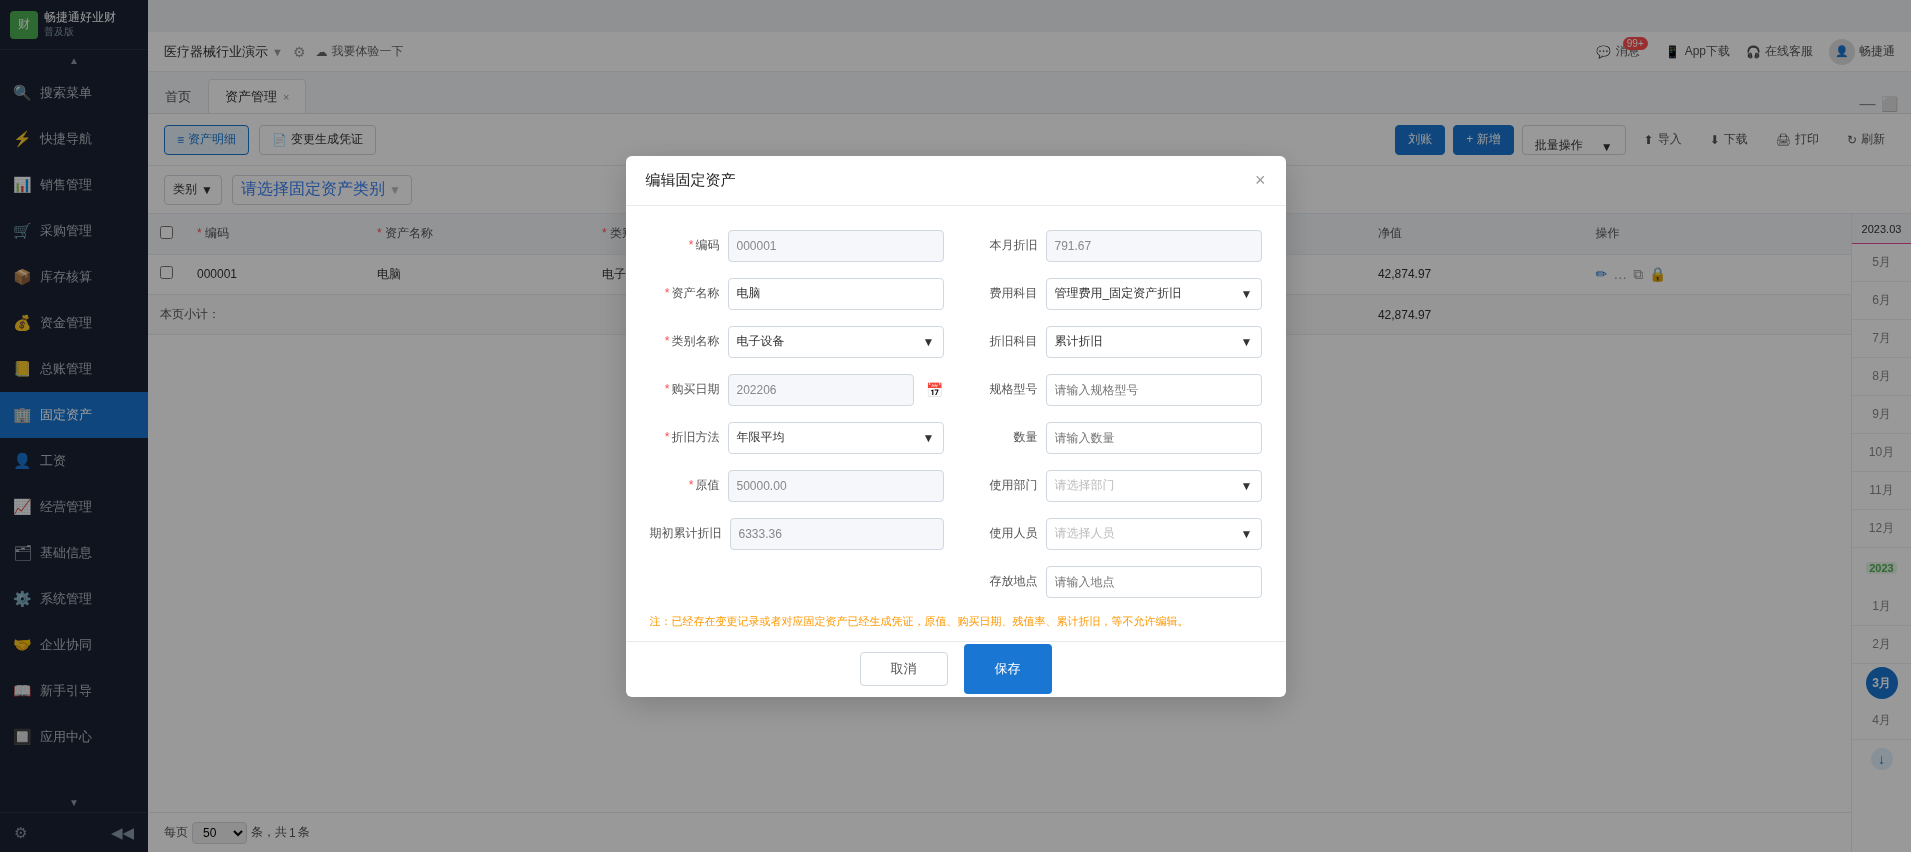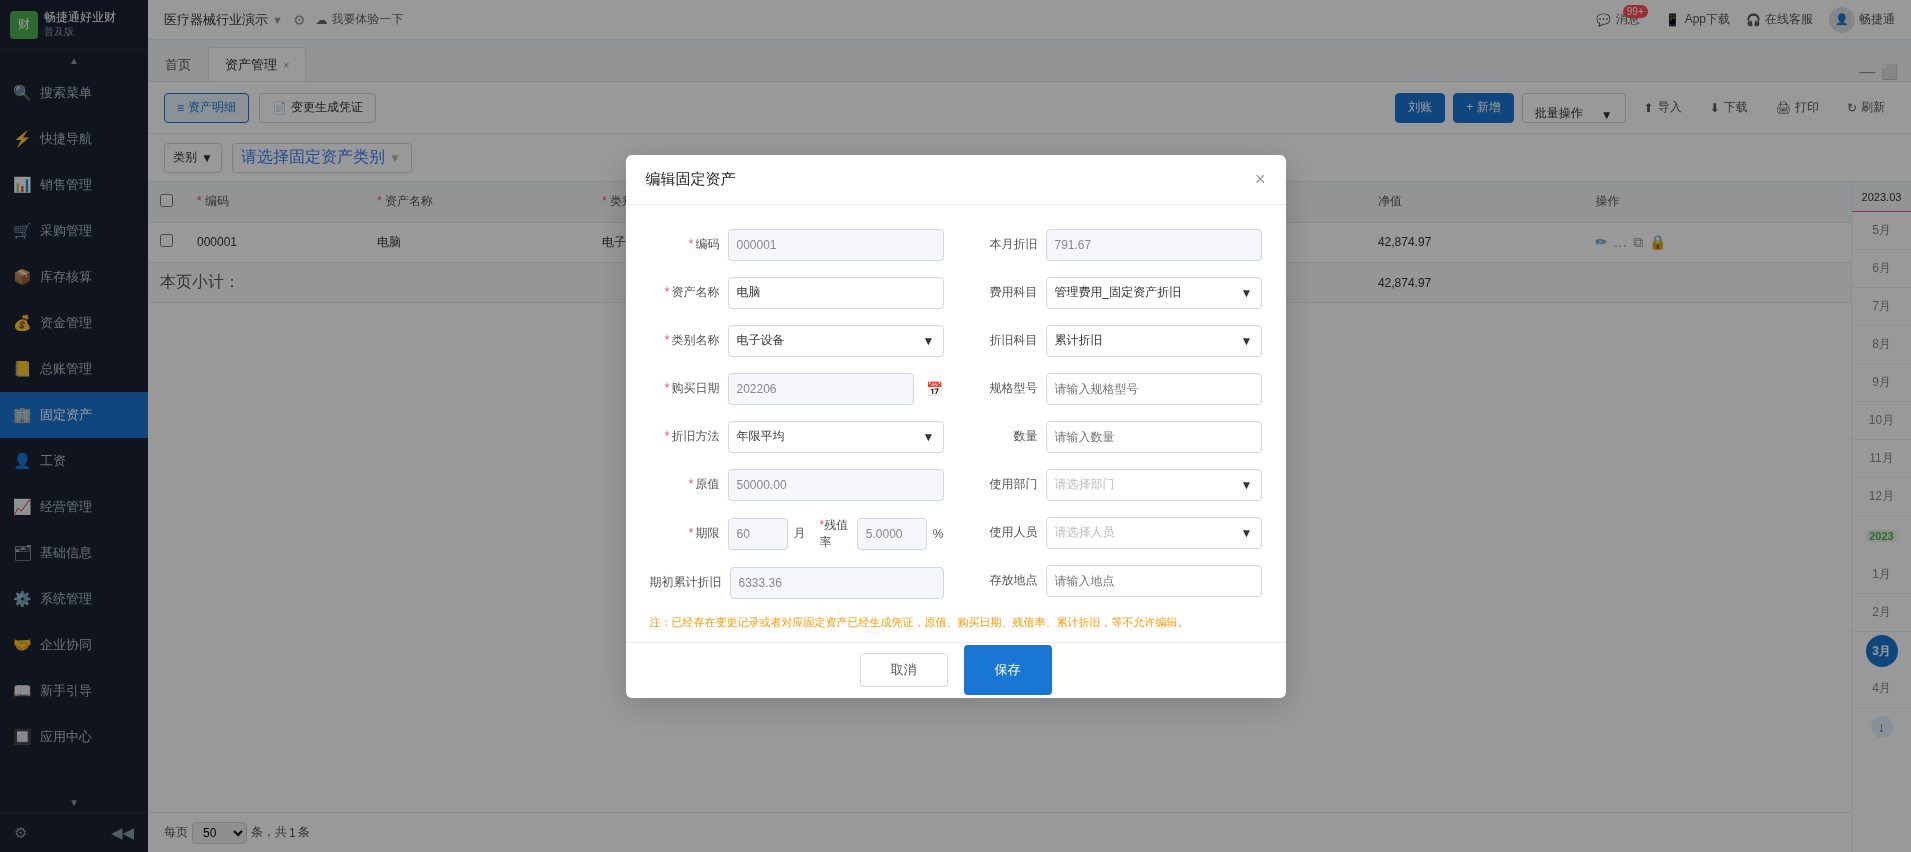--- a/index.html
+++ b/index.html
@@ -82,20 +82,21 @@
     
     .topbar {
       height: 40px;
       background: #fff;
       display: flex;
       align-items: center;
       padding: 0 16px;
       border-bottom: 1px solid #e8ecf0;
       justify-content: space-between;
       flex-shrink: 0;
+      margin-top: 32px;
     }
     .topbar-left {
       display: flex;
       align-items: center;
       gap: 10px;
     }
     .topbar-company {
       font-size: 13px;
       color: #333;
       display: flex;
@@ -685,21 +686,21 @@
               <td>6,333.36</td>
               <td>42,874.97</td>
               <td style="display:flex;gap:6px;align-items:center;">
                 <span style="color:#1976d2;cursor:pointer;font-size:14px;">✏</span>
                 <span style="color:#999;cursor:pointer;font-size:14px;">…</span>
                 <span style="color:#999;cursor:pointer;font-size:14px;">⧉</span>
                 <span style="color:#999;cursor:pointer;font-size:14px;">🔒</span>
               </td>
             </tr>
             <tr style="background:#fafafa;">
-              <td colspan="4" style="color:#555;font-size:16px;">
+              <td colspan="4" style="color:#555;font-size:12px;">
                 <span>本页小计：</span>
               </td>
               <td></td>
                 <td></td>
                 <td></td>
                 <td></td>
                 <td></td>
               <td>6,333.36</td>
               <td>42,874.97</td>
               <td></td>
@@ -789,30 +790,20 @@
             <span>年限平均</span>
             <span>▼</span>
           </div>
         </div>
 
         <div class="form-row">
           <span class="form-label"><span class="required">*</span><span>原值</span></span>
           <input class="form-control readonly" type="text" value="50000.00" readonly="" style="">
         </div>
 
-        <div class="form-row">
-          <span class="form-label"><span class="required">*</span><span>期限</span></span>
-          <div class="row-inline" style="flex:1;">
-            <input class="form-control readonly" type="text" value="60" readonly="" style="width: 60px;">
-            <span style="font-size:12px;color:#555;">月</span>
-            <span style="font-size:12px;color:#555;margin-left:8px;"><span class="required" style="color:#ff4d4f;">*</span><span>残值率</span></span>
-            <input class="form-control readonly" type="text" value="5.0000" readonly="" style="width: 70px;">
-            <span style="font-size:12px;color:#555;">%</span>
-          </div>
-        </div>
 
         <div class="form-row">
           <span class="form-label"><span>期初累计折旧</span></span>
           <input class="form-control readonly" type="text" value="6333.36" readonly="" style="">
         </div>
       </div>
 
       <div style="display:flex;flex-direction:column;gap:16px;">
 
         <div class="form-row">

